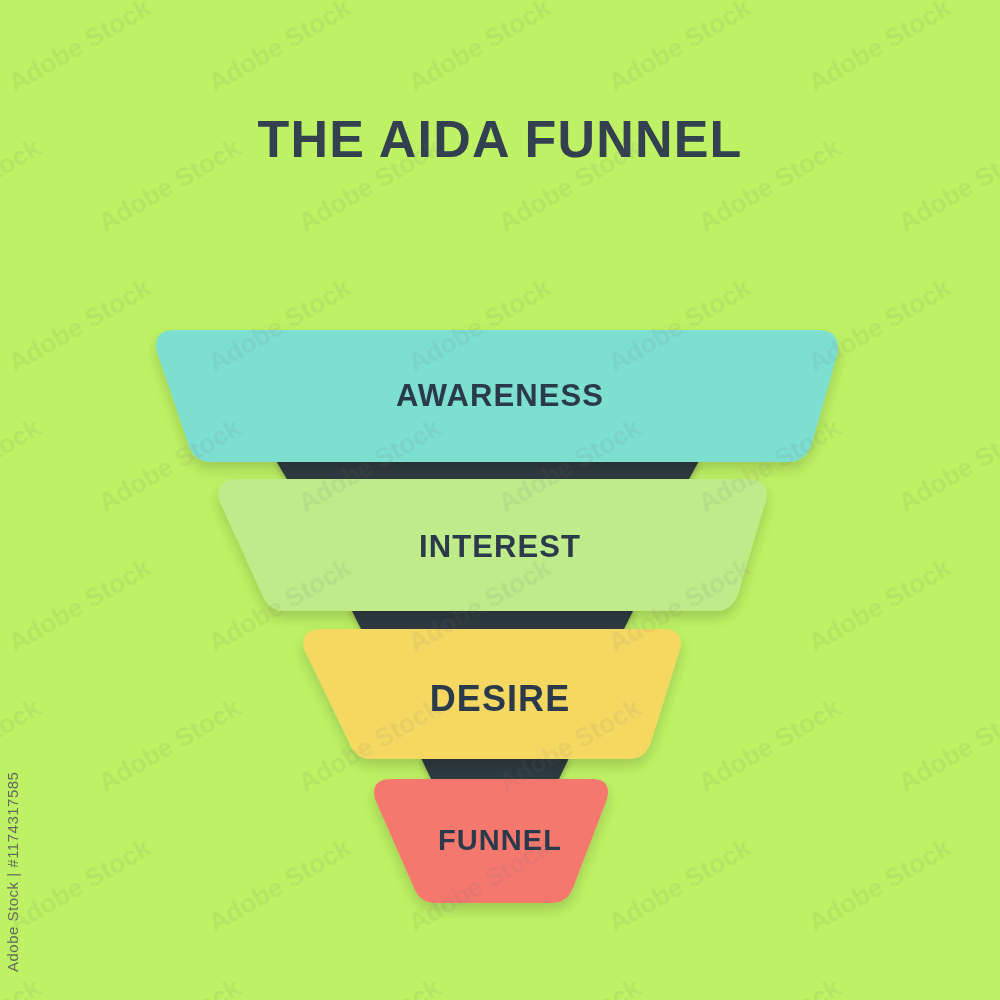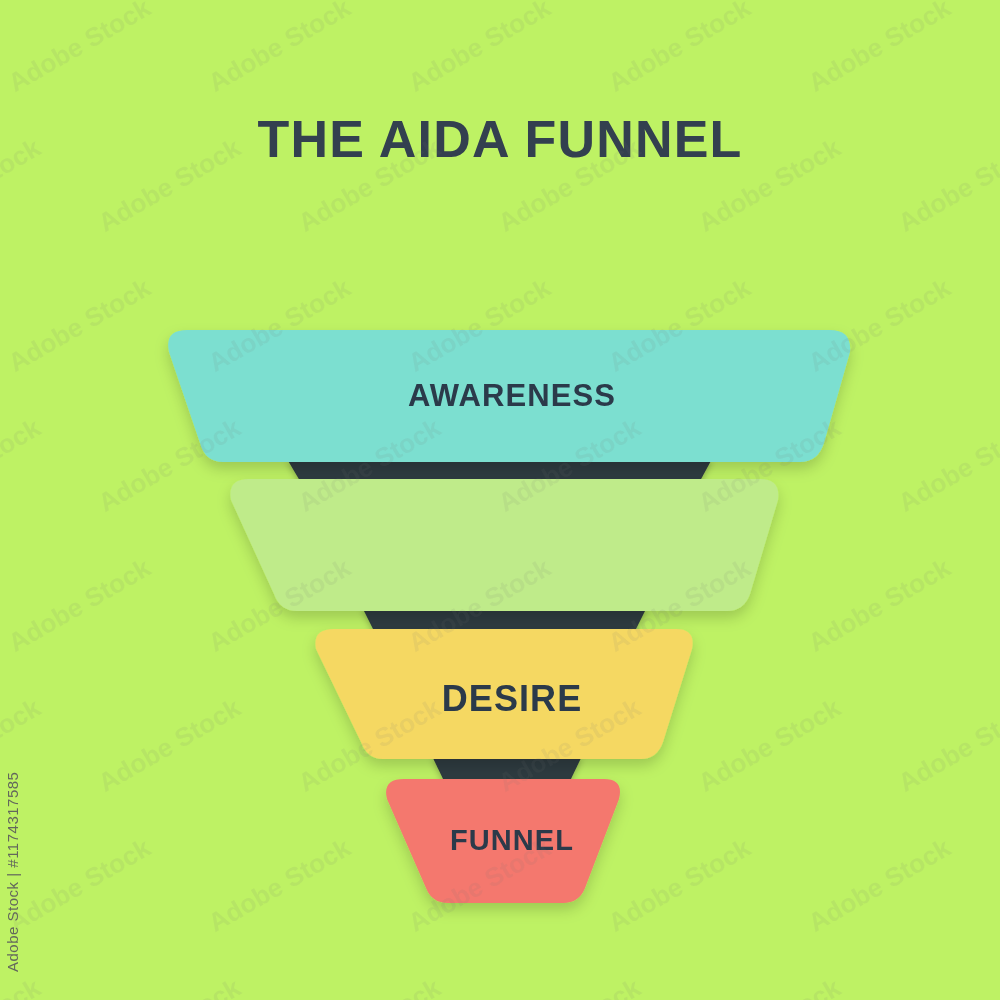--- a/index.html
+++ b/index.html
@@ -44,21 +44,21 @@
     font-weight: normal;
     letter-spacing: 1.4px;
     color: #4a5866;
     margin: 11px 0 0 0;
     font-family: "Liberation Sans", sans-serif;
   }
 
   
   .funnel {
     position: absolute;
-    left: 12px;
+    left: 0;
     top: 0;
     width: 928px;
     height: 1000px;
   }
   .funnel svg {
     display: block;
   }
 
   .stage-label {
     position: absolute;
@@ -162,20 +162,21 @@
                Q 612 779 607 799
                L 573 888
                Q 567 903 551 903
                L 436 903
                Q 420 903 414 888
                L 375 799
                Q 370 779 392 779 Z" fill="#F4786E"></path>
     </svg>
 
     <div class="stage-label lbl-awareness">AWARENESS</div>
+    <div class="stage-label lbl-interest">INTEREST</div>
     <div class="stage-label lbl-desire">DESIRE</div>
     <div class="stage-label lbl-action">FUNNEL</div>
   </div>
 
   <div id="wm-layer">
       <div class="wm-tile" style="left: 0px; top: 30px;">Adobe Stock</div>
       <div class="wm-tile" style="left: 200px; top: 30px;">Adobe Stock</div>
       <div class="wm-tile" style="left: 400px; top: 30px;">Adobe Stock</div>
       <div class="wm-tile" style="left: 600px; top: 30px;">Adobe Stock</div>
       <div class="wm-tile" style="left: 800px; top: 30px;">Adobe Stock</div>

